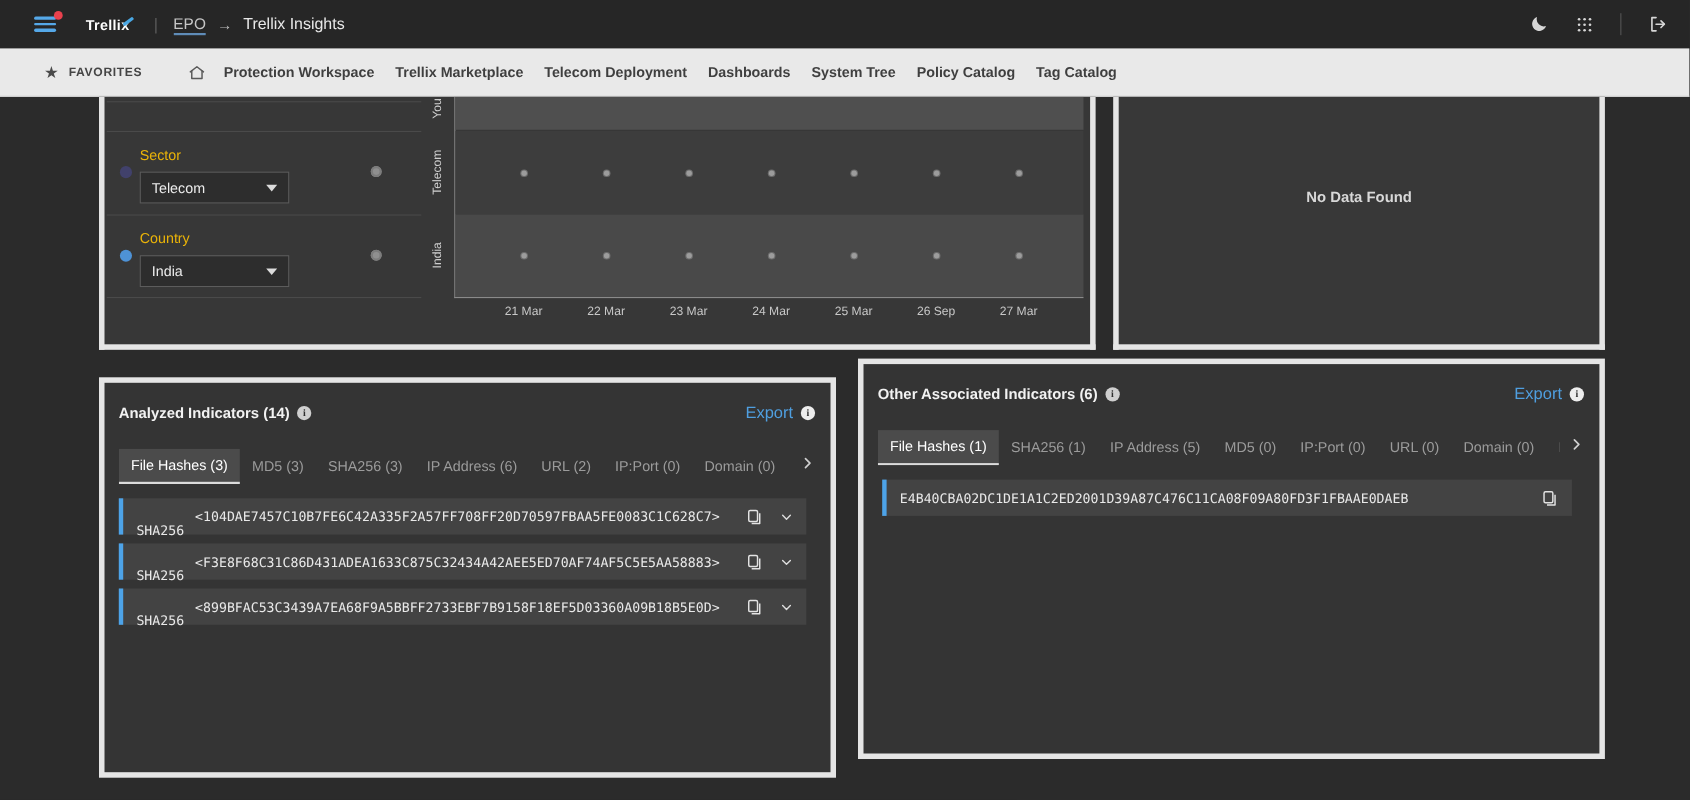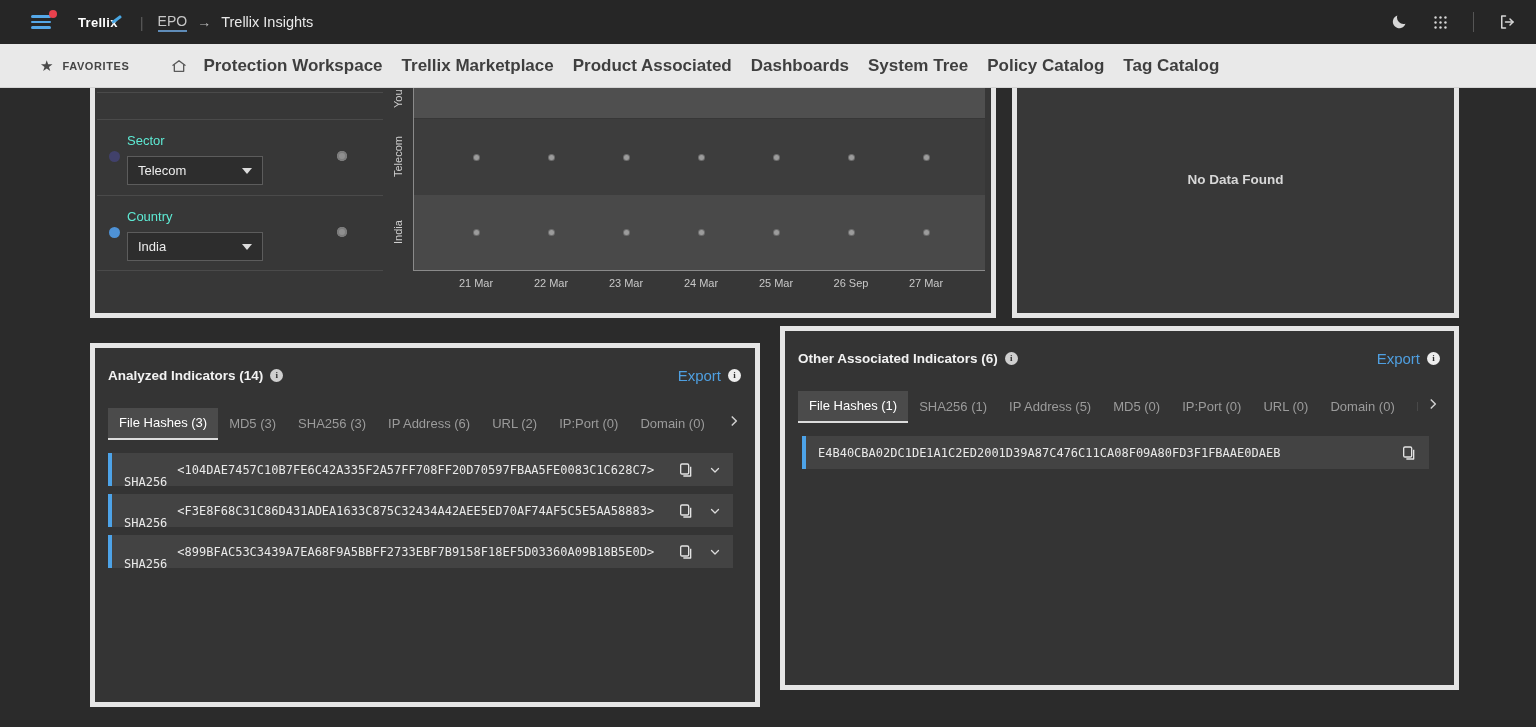--- a/index.html
+++ b/index.html
@@ -25,36 +25,36 @@
   .tb-icon { cursor:pointer; display:flex; align-items:center; }
 
   
   .navbar { position:absolute; left:0; top:44px; width:1536px; height:44px; background:#e9e9e9;
             display:flex; align-items:center; border-bottom:1px solid #d4d4d4; }
   .fav { display:flex; align-items:center; gap:9px; margin-left:40px; cursor:pointer; }
   .fav .star { color:#4a4a4a; font-size:15px; }
   .fav .lbl { font-size:11px; font-weight:700; letter-spacing:.6px; color:#454545; }
   .home { margin-left:42px; display:flex; cursor:pointer; }
   .nav-items { display:flex; gap:19px; margin-left:16px; }
-  .nav-item { font-size:17px; font-weight:600; color:#3f3f3f; cursor:pointer; white-space:nowrap;text-align:right; }
+  .nav-item { font-size:13px; font-weight:600; color:#3f3f3f; cursor:pointer; white-space:nowrap;text-align:right; }
 
   
   .card { position:absolute; background:#373737; border:5px solid #e5e5e5; }
   #card-campaign { left:90px; top:88px; width:906px; height:230px; border-top:none; overflow:hidden; }
   #card-nodata   { left:1012px; top:88px; width:447px; height:230px; background:#383838; border-top:none;
                    display:flex; align-items:center; justify-content:center; padding-bottom:43px; }
   #card-analyzed { left:90px; top:343px; width:670px; height:364px; background:#343434; }
   #card-assoc    { left:780px; top:326px; width:679px; height:364px; background:#343434; }
 
   .nodata-msg { color:#d8d8d8; font-size:13.5px; font-weight:700; }
 
   
   .fdiv { position:absolute; left:2px; width:286px; height:1px; background:#4a4a4a; }
   .filter-dot { position:absolute; width:11px; height:11px; border-radius:50%; }
-  .filter-label { position:absolute; color:#5eead4; font-size:13px; }
+  .filter-label { position:absolute; color:#eab308; font-size:13px; }
   .dropdown { position:absolute; width:136px; height:29px; background:#2d2d2d; border:1px solid #5c5c5c;
               display:flex; align-items:center; padding:0 10px; cursor:pointer; }
   .dropdown .val { color:#ececec; font-size:13px; flex:1; }
   .dropdown .caret { width:0; height:0; border-left:5px solid transparent; border-right:5px solid transparent;
                      border-top:6px solid #dcdcdc; }
   .gray-dot { position:absolute; width:10px; height:10px; border-radius:50%; background:#8f8f8f;
               box-shadow:inset 0 0 0 2px #7c7c7c; }
 
   
   .plot { position:absolute; left:318px; top:0; width:572px; height:183px;
@@ -152,21 +152,21 @@
   </div>
   <span class="home">
     <svg width="16" height="16" viewBox="0 0 24 24" fill="none" stroke="#5a5a5a" stroke-width="2" stroke-linecap="round" stroke-linejoin="round">
       <path d="M3 11 12 4l9 7"></path>
         <path d="M5 10v10h14V10"></path>
     </svg>
   </span>
   <div class="nav-items">
     <span class="nav-item">Protection Workspace</span>
     <span class="nav-item">Trellix Marketplace</span>
-    <span class="nav-item">Product Associated</span>
+    <span class="nav-item">Telecom Deployment</span>
     <span class="nav-item">Dashboards</span>
     <span class="nav-item">System Tree</span>
     <span class="nav-item">Policy Catalog</span>
     <span class="nav-item">Tag Catalog</span>
   </div>
 </nav>
 
 <section class="card" id="card-campaign">
 
   <div class="fdiv" style="top:4px"></div>

